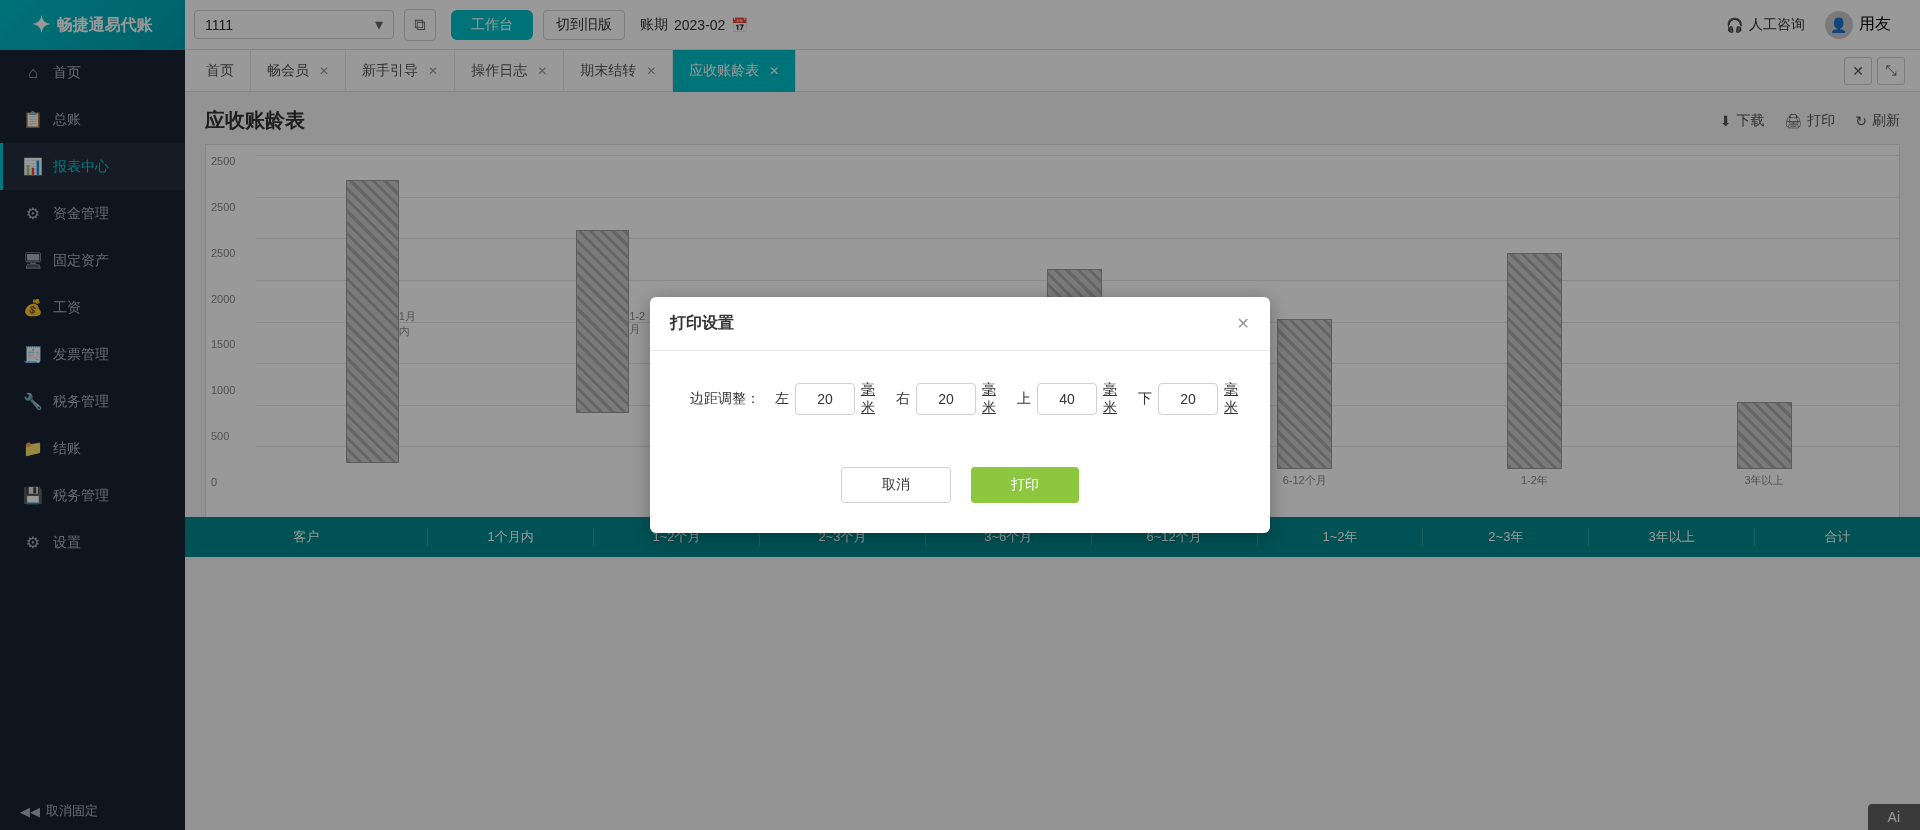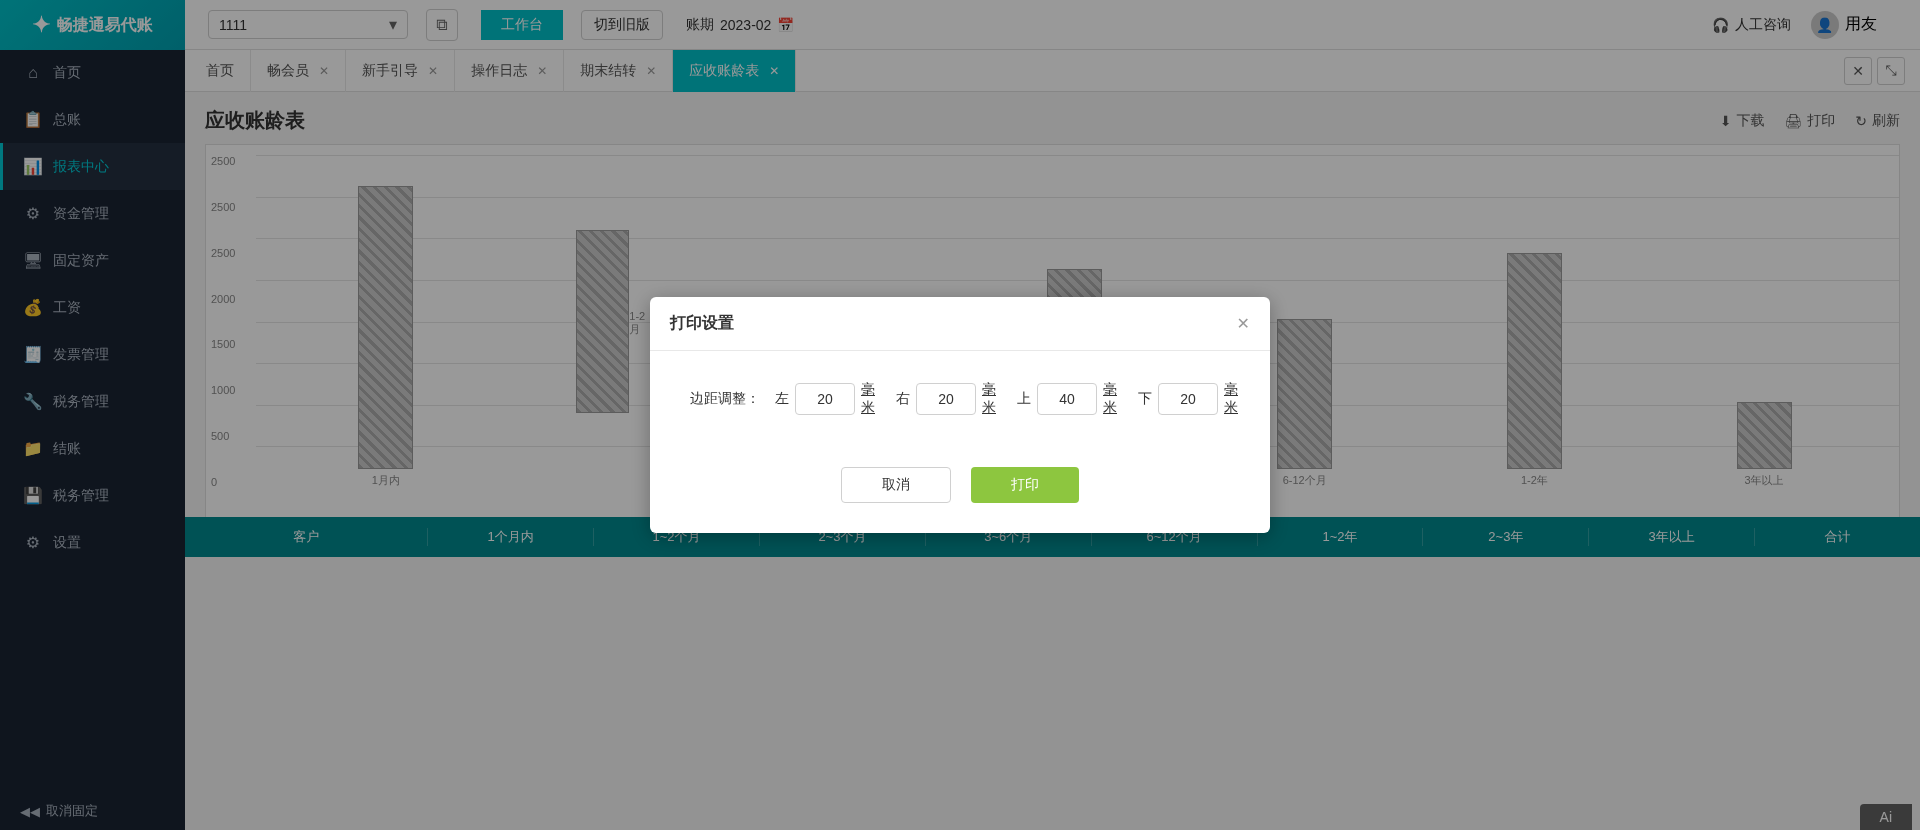--- a/index.html
+++ b/index.html
@@ -50,21 +50,21 @@
       align-items: center;
       justify-content: center;
       color: #666;
       font-size: 16px;
     }
     .workbench-btn {
       margin-left: 15px;
       background: #00c0c8;
       color: #fff;
       border: none;
-      border-radius: 0;
+      border-radius: 6px;
       padding: 6px 20px;
       font-size: 14px;
       cursor: pointer;
     }
     .switch-btn {
       margin-left: 10px;
       background: #fff;
       color: #333;
       border: 1px solid #d0d0d0;
       border-radius: 4px;
@@ -352,37 +352,37 @@
       border: none;
       font-size: 14px;
       border-radius: 4px;
       cursor: pointer;
     }
 
     
     .ai-footer {
       position: fixed;
       bottom: 0;
-      right: 8px;
+      right: 0;
       background: rgba(0,0,0,0.6);
       color: #fff;
       padding: 5px 20px;
       font-size: 14px;
       border-radius: 4px 0 0 0;
     }
   </style>
 </head>
 <body>
 
 <div style="display:flex; height:50px; width:1920px;">
   <div class="logo-area">
     <span style="font-size:22px; margin-right:6px;">✦</span>
     <span>畅捷通易代账</span>
   </div>
-  <div class="header" style="flex:1; padding:0 23px;gap:8px;">
+  <div class="header" style="flex:1; padding:0 9px;">
     <div class="company-selector">
       <span class="company-name">1111</span>
       <span class="dropdown-icon">▾</span>
     </div>
     <button class="copy-btn">
       <span>⧉</span>
     </button>
     <button class="workbench-btn">工作台</button>
     <button class="switch-btn">切到旧版</button>
     <div class="period-info">
@@ -519,21 +519,21 @@
             <span style="font-size:11px; color:#888;">1500</span>
             <span style="font-size:11px; color:#888;">2000</span>
             <span style="font-size:11px; color:#888;">2500</span>
             <span style="font-size:11px; color:#888;">2500</span>
             <span style="font-size:11px; color:#888;">2500</span>
           </div>
 
           <div style="position:absolute; left:50px; right:0; top:10px; bottom:35px; background: repeating-linear-gradient(0deg, transparent, transparent calc(12.5% - 1px), #e5e5e5 calc(12.5% - 1px), #e5e5e5 12.5%);"></div>
 
           <div style="position:absolute; left:55px; right:10px; top:10px; bottom:35px; display:flex; align-items:flex-end; justify-content:space-around; padding:0 10px;">
-            <div style="display:flex; flex-direction:column; align-items:center; height:100%; justify-content:flex-end; width:80px;">
+            <div style="display:flex; flex-direction:row; align-items:center; height:100%; justify-content:flex-end; width:80px;">
               <div style="width:55px; height:85%; background:repeating-linear-gradient(45deg,#aaa,#aaa 3px,#ccc 3px,#ccc 8px); border:1px solid #999;"></div>
               <span style="font-size:11px;color:#888;margin-top:4px;">1月内</span>
             </div>
             <div style="display:flex; flex-direction:row; align-items:center; height:100%; justify-content:flex-end; width:80px;">
               <div style="width:55px; height:55%; background:repeating-linear-gradient(45deg,#aaa,#aaa 3px,#ccc 3px,#ccc 8px); border:1px solid #999;"></div>
               <span style="font-size:11px;color:#888;margin-top:4px;">1-2月</span>
             </div>
             <div style="display:flex; flex-direction:column; align-items:center; height:100%; justify-content:flex-end; width:80px;">
               <div style="width:55px; height:40%; background:repeating-linear-gradient(45deg,#aaa,#aaa 3px,#ccc 3px,#ccc 8px); border:1px solid #999;"></div>
               <span style="font-size:11px;color:#888;margin-top:4px;">2-3月</span>

